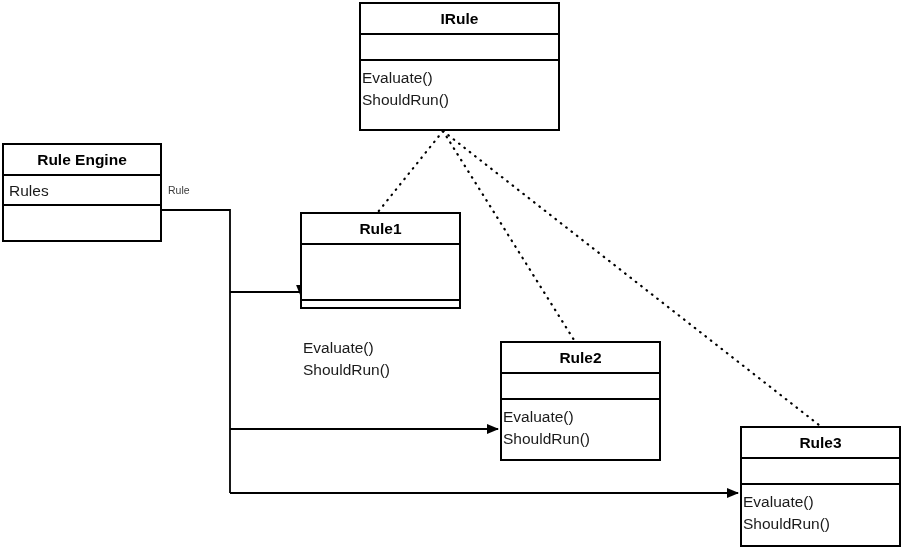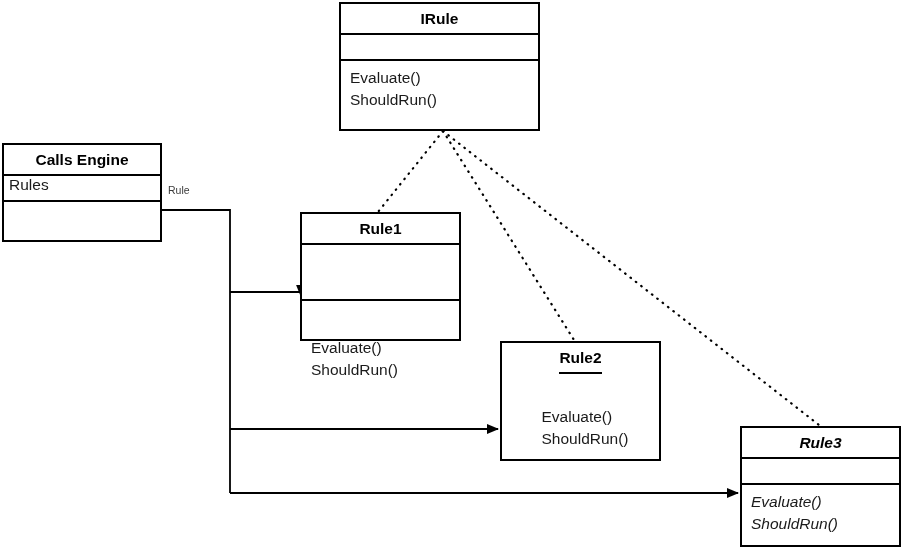--- a/index.html
+++ b/index.html
@@ -37,34 +37,34 @@
     padding-bottom: 6px;
     border-bottom: 2px solid #000000;
     white-space: nowrap;
   }
   .uml-attrs {
     box-sizing: border-box;
     border-bottom: 2px solid #000000;
     font-size: 15.5px;
     color: #1a1a1a;
     line-height: 1;
-    padding: 1px 0 6px 5px;
+    padding: 7px 0 6px 5px;
     white-space: nowrap;
     min-height: 26px;
   }
   .uml-attrs.empty {
     padding: 0;
   }
   .uml-methods {
     box-sizing: border-box;
     flex: 1 1 auto;
     font-size: 15.5px;
     color: #1a1a1a;
     line-height: 1.45;
-    padding: 6px 0 0 9px;
+    padding: 6px 0 0 1px;
     white-space: nowrap;
   }
   .uml-methods .m-line {
     display: block;
   }
   
   .edge-label {
     position: absolute;
     font-size: 10.5px;
     color: #3a3a3a;
@@ -109,55 +109,55 @@
 
     <path d="M 230 292 L 301 292 L 301 296" fill="none" stroke="#000000" stroke-width="1.8" marker-end="url(#arrow-down)"></path>
 
     <path d="M 230 429 L 498 429" fill="none" stroke="#000000" stroke-width="1.8" marker-end="url(#arrow-right)"></path>
 
     <path d="M 230 493 L 738 493" fill="none" stroke="#000000" stroke-width="1.8" marker-end="url(#arrow-right)"></path>
   </svg>
 
   <div class="edge-label" style="left:168px; top:185px;">Rule</div>
 
-  <div class="uml-class" style="left:339px; top:2px; width:201px; height:129px;">
+  <div class="uml-class" style="left:359px; top:2px; width:201px; height:129px;">
     <div class="uml-title">IRule</div>
     <div class="uml-attrs empty" style="height:26px;"></div>
     <div class="uml-methods">
       <span class="m-line">Evaluate()</span>
       <span class="m-line">ShouldRun()</span>
     </div>
   </div>
 
   <div class="uml-class" style="left:2px; top:143px; width:160px; height:99px;">
-    <div class="uml-title">Calls Engine</div>
+    <div class="uml-title">Rule Engine</div>
     <div class="uml-attrs">
       <span>Rules</span>
     </div>
   </div>
 
-  <div class="uml-class" style="left:300px; top:212px; width:161px; height:129px;gap:30px;">
+  <div class="uml-class" style="left:300px; top:212px; width:161px; height:97px;gap:30px;">
     <div class="uml-title">Rule1</div>
     <div class="uml-attrs empty" style="height:26px;"></div>
     <div class="uml-methods">
       <span class="m-line">Evaluate()</span>
       <span class="m-line">ShouldRun()</span>
     </div>
   </div>
 
-  <div class="uml-class" style="left:500px; top:341px; width:161px; height:120px;align-items:center;">
+  <div class="uml-class" style="left:500px; top:341px; width:161px; height:120px;">
     <div class="uml-title">Rule2</div>
     <div class="uml-attrs empty" style="height:26px;"></div>
     <div class="uml-methods">
       <span class="m-line">Evaluate()</span>
       <span class="m-line">ShouldRun()</span>
     </div>
   </div>
 
-  <div class="uml-class" style="left:740px; top:426px; width:161px; height:121px;font-style:italic;">
+  <div class="uml-class" style="left:740px; top:426px; width:161px; height:121px;">
     <div class="uml-title">Rule3</div>
     <div class="uml-attrs empty" style="height:26px;"></div>
     <div class="uml-methods">
       <span class="m-line">Evaluate()</span>
       <span class="m-line">ShouldRun()</span>
     </div>
   </div>
 
 </div>
 

